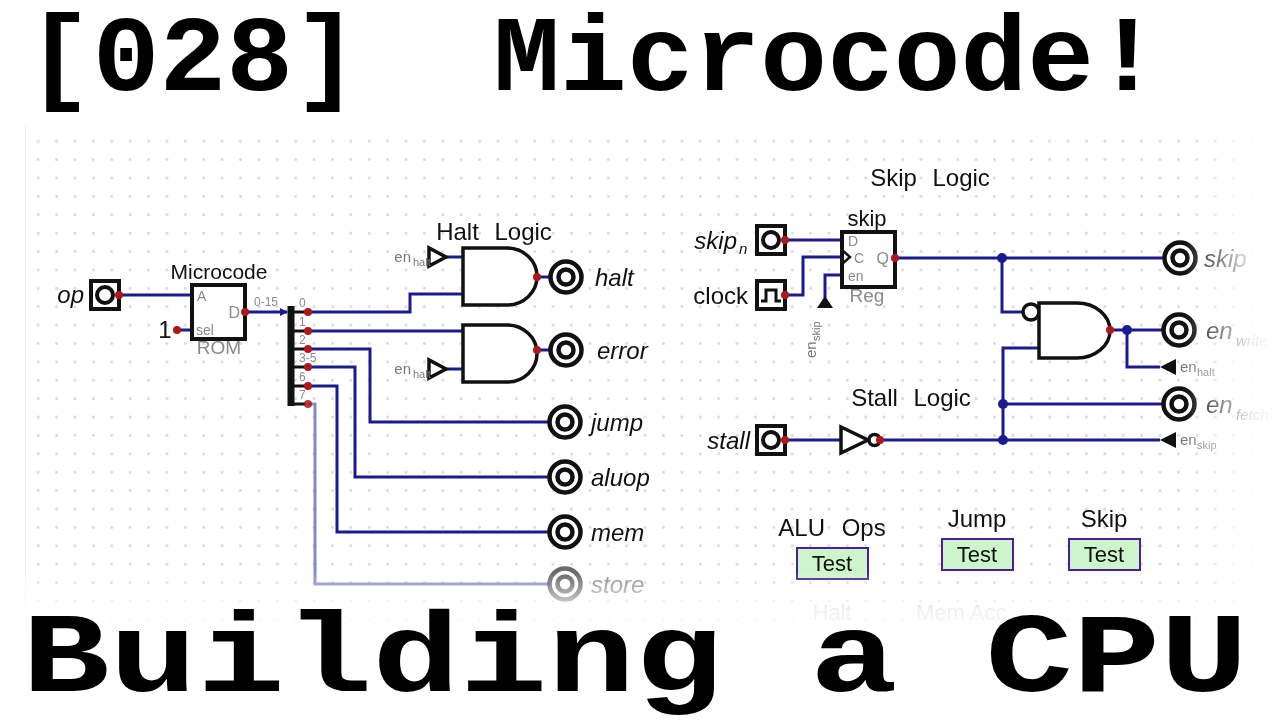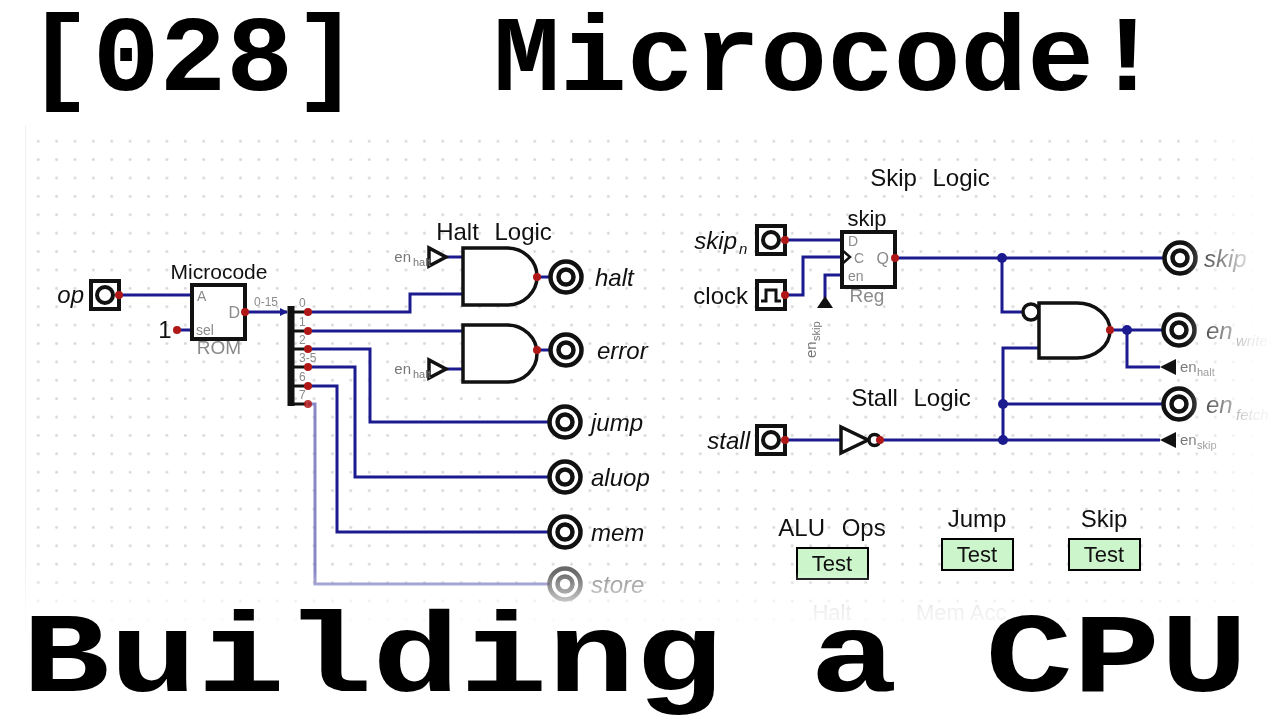--- a/index.html
+++ b/index.html
@@ -28,21 +28,21 @@
   .tunsub{ font-size:11px; fill:#777; }
   .buslbl{ font-size:12px; fill:#8a8a8a; }
   .const { font-size:24px; fill:#111; }
   .faded { font-size:22px; fill:#b4b4b4; }
   .fadeio{ font-size:24px; fill:#8c8c8c; font-style:italic; }
 
   
   .test-group { position:absolute; z-index:3; text-align:center; }
   .test-group .glabel { font-size:24px; color:#111; word-spacing:10px; white-space:pre; }
   .test-btn { margin:5px auto 0; width:73px; height:33px; line-height:30px;
-              background:#ccf5cc; border:2px solid #000000; font-size:22px;
+              background:#ccf5cc; border:2px solid #4c1d95; font-size:22px;
               color:#111; text-align:center; cursor:pointer; }
 
   
   .fade-right  { position:absolute; left:1185px; top:125px; width:95px; height:513px; z-index:5;
                  background:linear-gradient(90deg, rgba(255,255,255,0), rgba(255,255,255,.9) 70%, #fff); }
   .fade-bottom { position:absolute; left:0; top:572px; width:1280px; height:70px; z-index:5;
                  background:linear-gradient(180deg, rgba(255,255,255,0), rgba(255,255,255,.8) 55%, rgba(255,255,255,.96)); }
 
   
   .title { position:absolute; z-index:10; font-family:"Liberation Mono", monospace;

